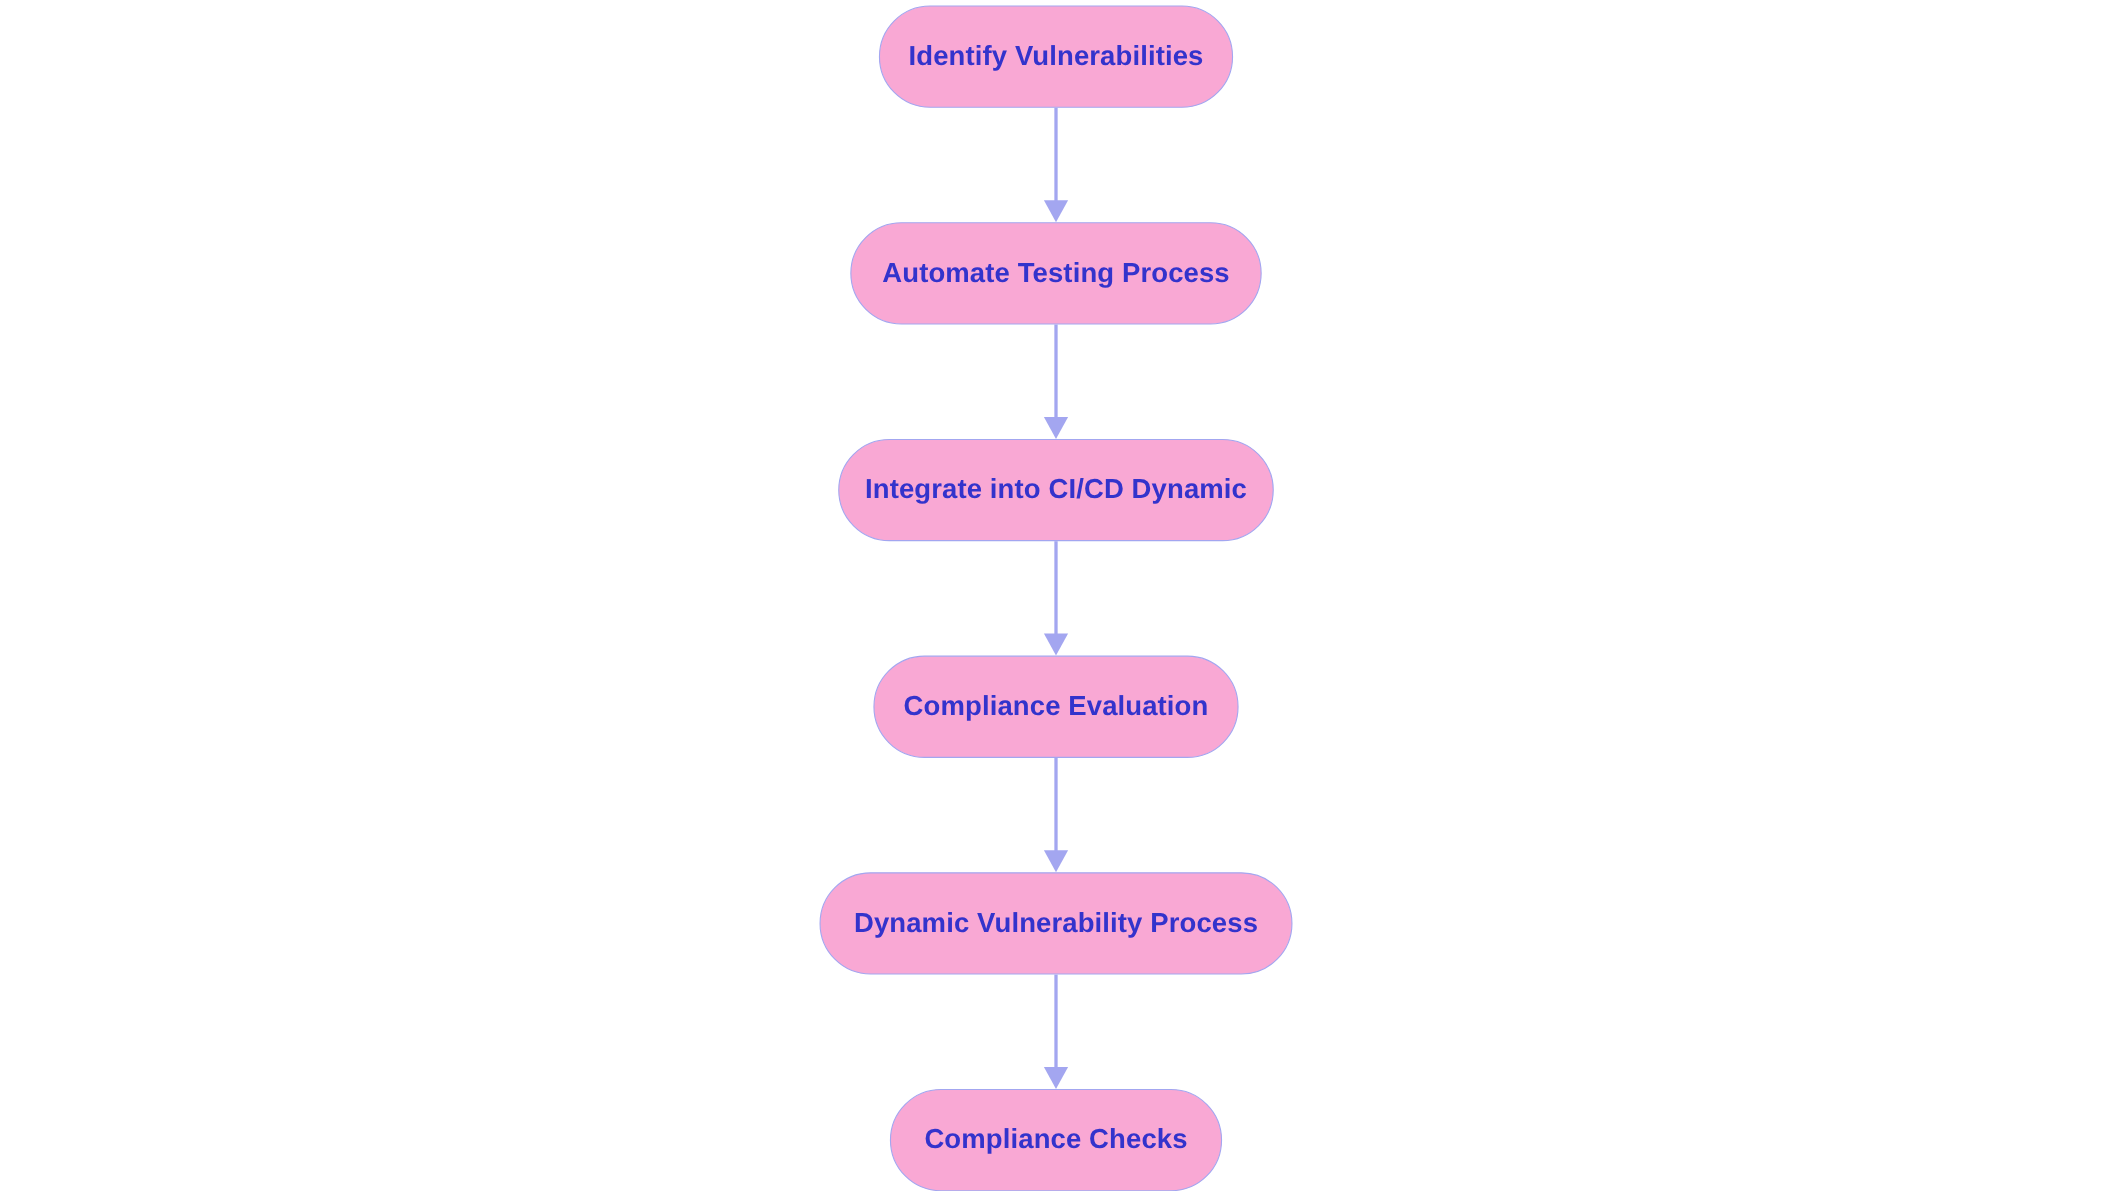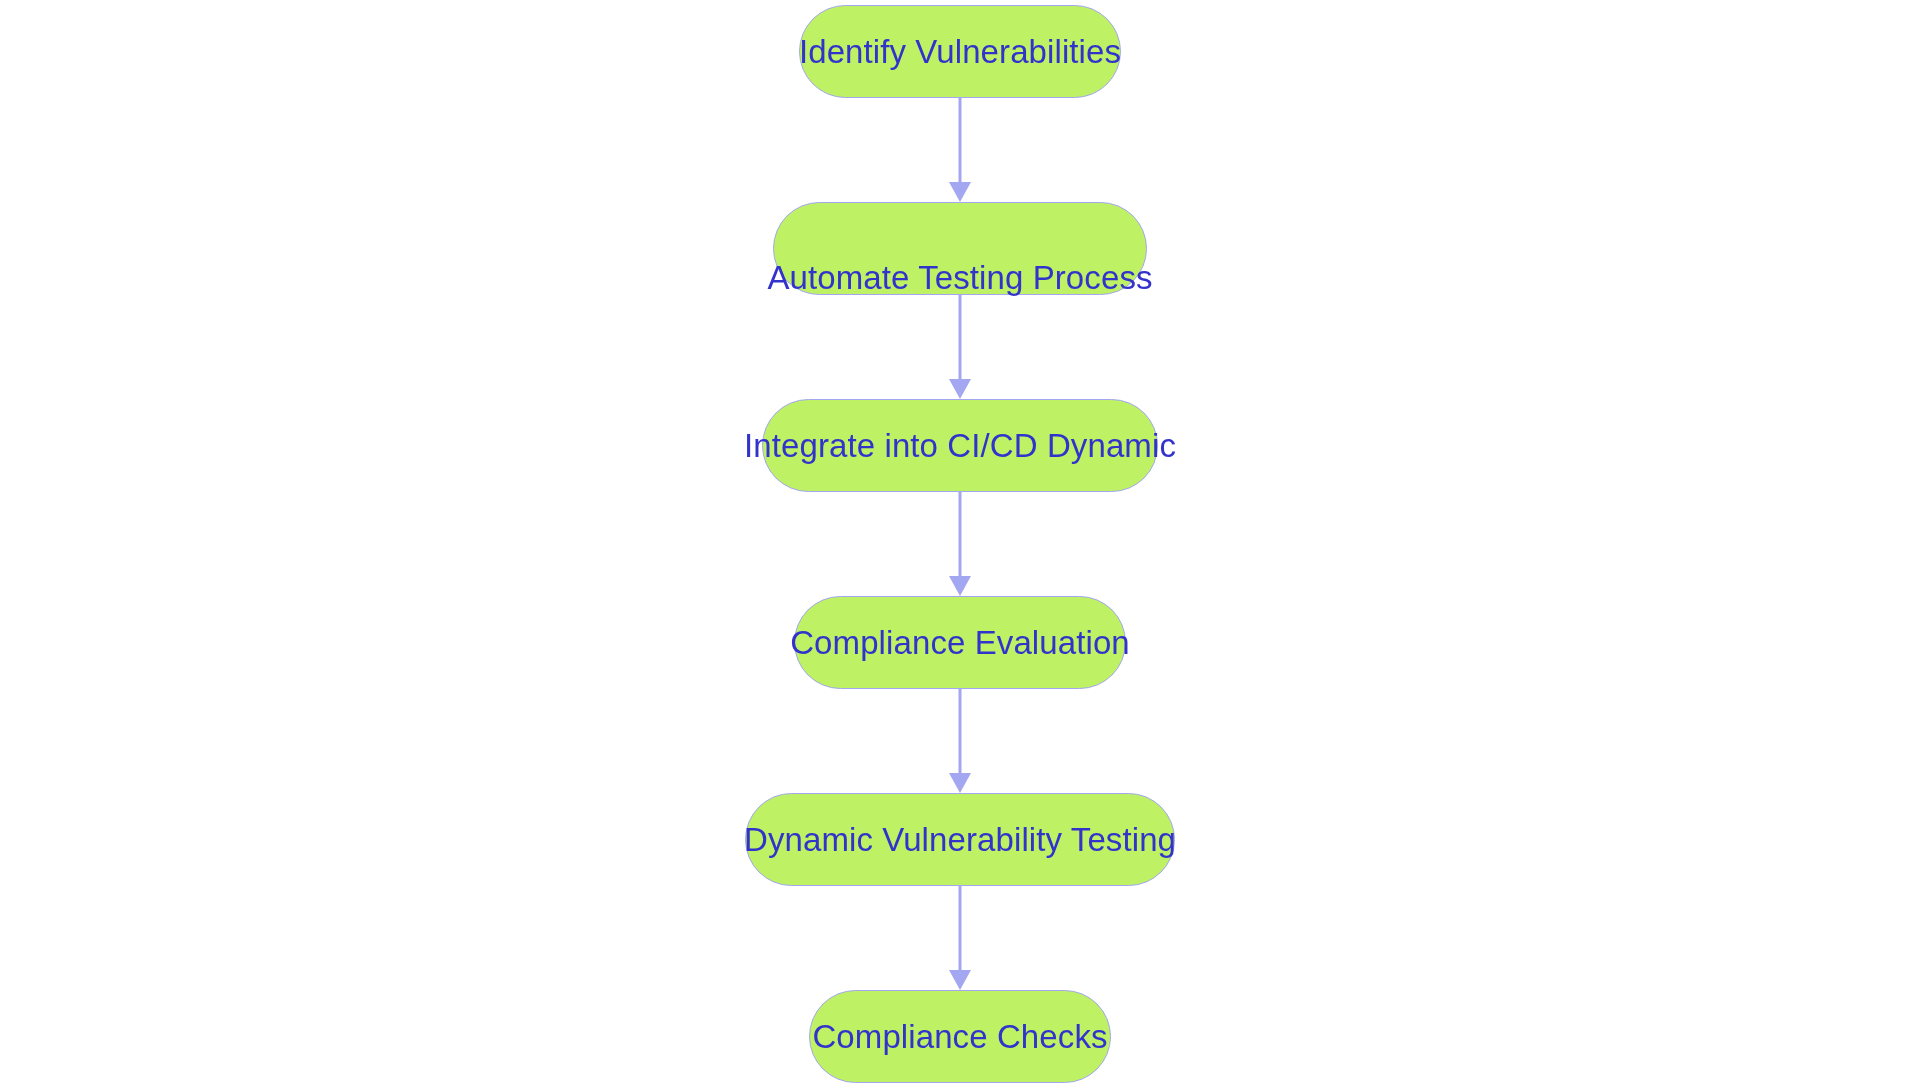--- a/index.html
+++ b/index.html
@@ -31,27 +31,27 @@
     flex-direction: column;
     align-items: center;
   }
 
   .node {
     box-sizing: border-box;
     height: 96px;
     display: flex;
     align-items: center;
     justify-content: center;
-    background: #bef264;
+    background: #f9a8d4;
     border: 1.6px solid #a3a6f0;
     border-radius: 48px;
     color: #3333cc;
-    font-size: 33px;
+    font-size: 25px;
     font-family: "Liberation Sans", sans-serif;
-    font-weight: 400;
+    font-weight: 700;
     letter-spacing: 0.1px;
     white-space: nowrap;
     padding: 0 34px;
   }
 
   .node-label {
     color: #3333cc;
     line-height: 1;
   }
 
@@ -77,21 +77,21 @@
     left: 50%;
     transform: translateX(-50%);
     width: 0;
     height: 0;
     border-left: 11px solid transparent;
     border-right: 11px solid transparent;
     border-top: 20px solid #a3a6f0;
   }
 
   .n0 { width: 322px; }
-  .n1 { width: 374px; align-items: flex-end; }
+  .n1 { width: 374px; }
   .n2 { width: 396px; }
   .n3 { width: 332px; }
   .n4 { width: 430px; }
   .n5 { width: 302px; align-items: center; }
 
   .spacer-top { height: 5px; }
 </style>
 </head>
 <body>
 
@@ -130,21 +130,21 @@
     <div class="node n3">
       <span class="node-label">Compliance Evaluation</span>
     </div>
 
     <div class="connector">
       <div class="shaft"></div>
       <div class="head"></div>
     </div>
 
     <div class="node n4">
-      <span class="node-label">Dynamic Vulnerability Testing</span>
+      <span class="node-label">Dynamic Vulnerability Process</span>
     </div>
 
     <div class="connector">
       <div class="shaft"></div>
       <div class="head"></div>
     </div>
 
     <div class="node n5">
       <span class="node-label">Compliance Checks</span>
     </div>

